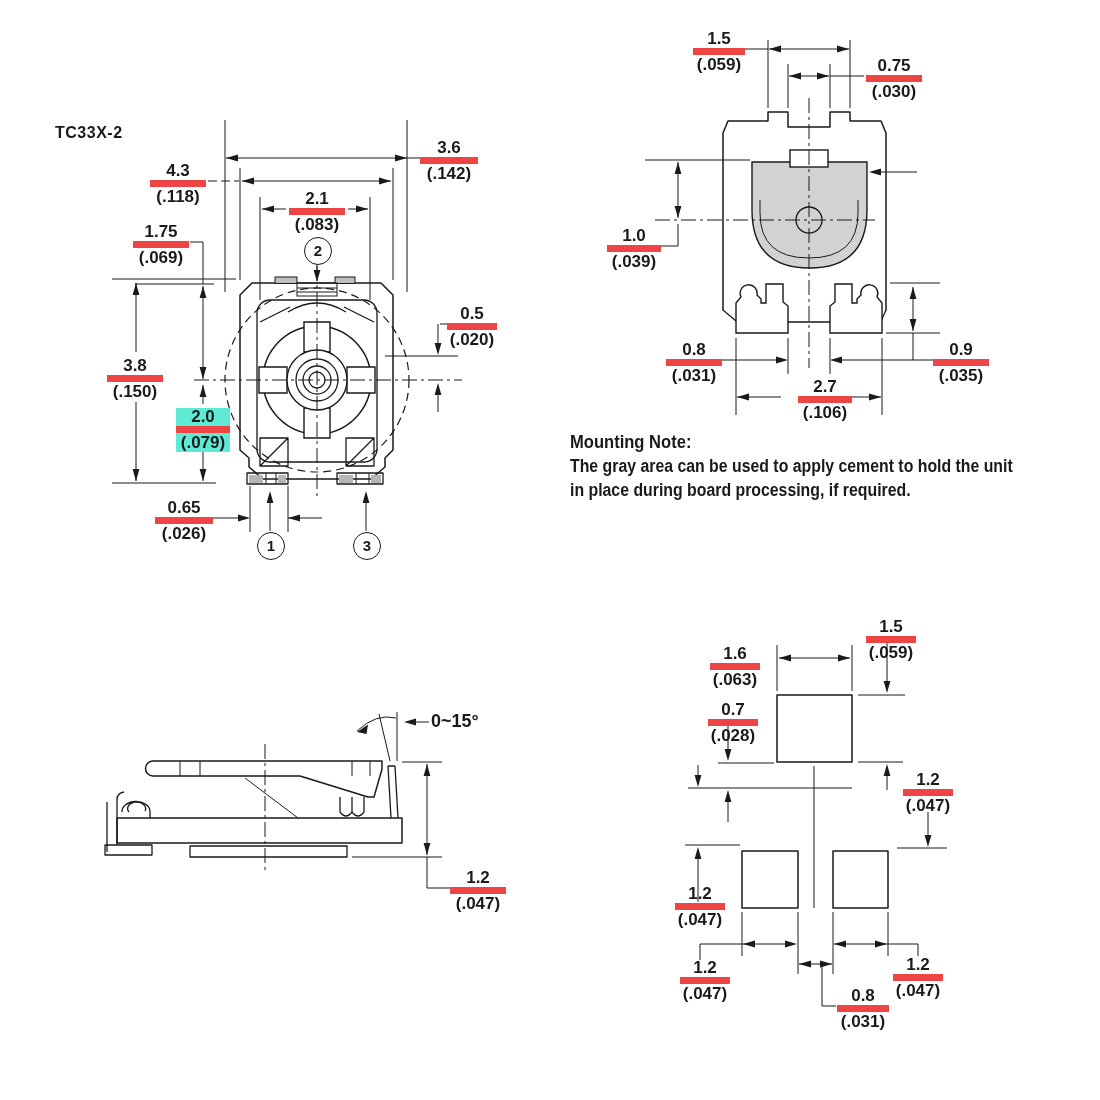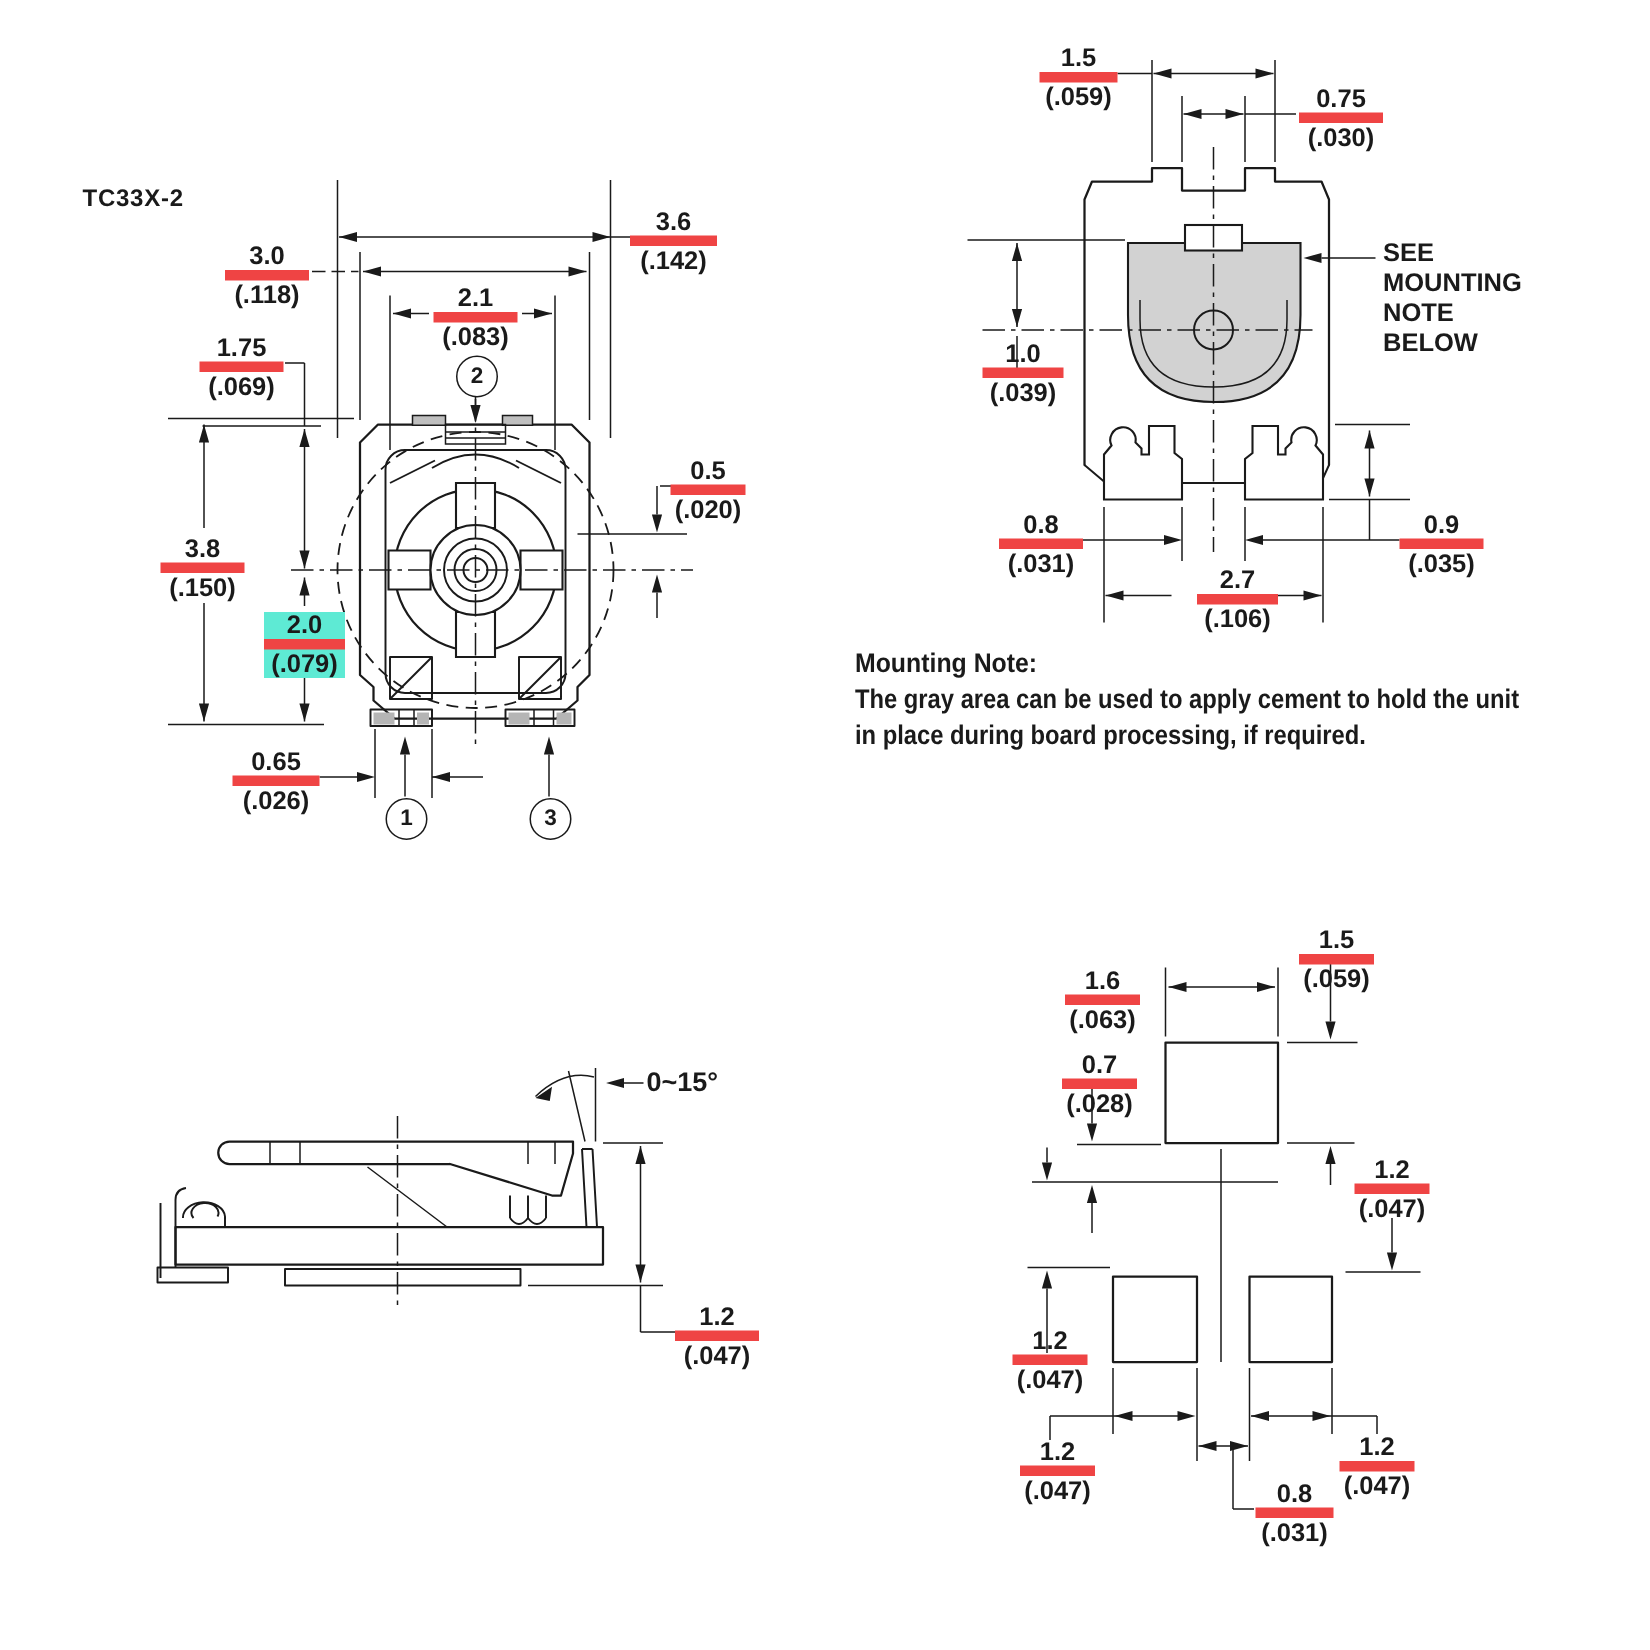--- a/index.html
+++ b/index.html
@@ -166,21 +166,21 @@
     M799,964 l12,-3.4 v6.8 z M832,964 l-12,-3.4 v6.8 z"></path>
 </svg>
 
   <div class="lbl title" style="left:55px;top:124px;">TC33X-2</div>
 
   <div class="dim" style="left:420px;top:139px;width:58px;">
     <span class="mm">3.6</span>
     <span class="in">(.142)</span>
   </div>
   <div class="dim" style="left:150px;top:162px;width:56px;">
-    <span class="mm">3.0</span>
+    <span class="mm">4.3</span>
     <span class="in">(.118)</span>
   </div>
   <div class="dim" style="left:289px;top:190px;width:56px;">
     <span class="mm">2.1</span>
     <span class="in">(.083)</span>
   </div>
   <div class="dim" style="left:133px;top:223px;width:56px;">
     <span class="mm">1.75</span>
     <span class="in">(.069)</span>
   </div>
@@ -206,43 +206,37 @@
   <div class="circ" style="left:353px;top:532px;">3</div>
 
   <div class="dim" style="left:693px;top:30px;width:52px;">
     <span class="mm">1.5</span>
     <span class="in">(.059)</span>
   </div>
   <div class="dim" style="left:866px;top:57px;width:56px;">
     <span class="mm">0.75</span>
     <span class="in">(.030)</span>
   </div>
-  <div class="dim" style="left:607px;top:227px;width:54px;margin-left:48px;">
+  <div class="dim" style="left:607px;top:227px;width:54px;">
     <span class="mm">1.0</span>
     <span class="in">(.039)</span>
   </div>
   <div class="dim" style="left:666px;top:341px;width:56px;">
     <span class="mm">0.8</span>
     <span class="in">(.031)</span>
   </div>
   <div class="dim" style="left:933px;top:341px;width:56px;">
     <span class="mm">0.9</span>
     <span class="in">(.035)</span>
   </div>
   <div class="dim" style="left:798px;top:378px;width:54px;">
     <span class="mm">2.7</span>
     <span class="in">(.106)</span>
   </div>
 
-  <div class="lbl callout" style="left:922px;top:159px;">
-    <span style="display:block">SEE</span>
-    <span style="display:block">MOUNTING</span>
-    <span style="display:block">NOTE</span>
-    <span style="display:block">BELOW</span>
-  </div>
 
   <div class="lbl note-head" style="left:570px;top:432px;">Mounting Note:</div>
   <div class="lbl note-line" style="left:570px;top:456px;">The gray area can be used to apply cement to hold the unit</div>
   <div class="lbl note-line" style="left:570px;top:480px;">in place during board processing, if required.</div>
 
   <div class="dim" style="left:710px;top:645px;width:50px;">
     <span class="mm">1.6</span>
     <span class="in">(.063)</span>
   </div>
   <div class="dim" style="left:866px;top:618px;width:50px;">

